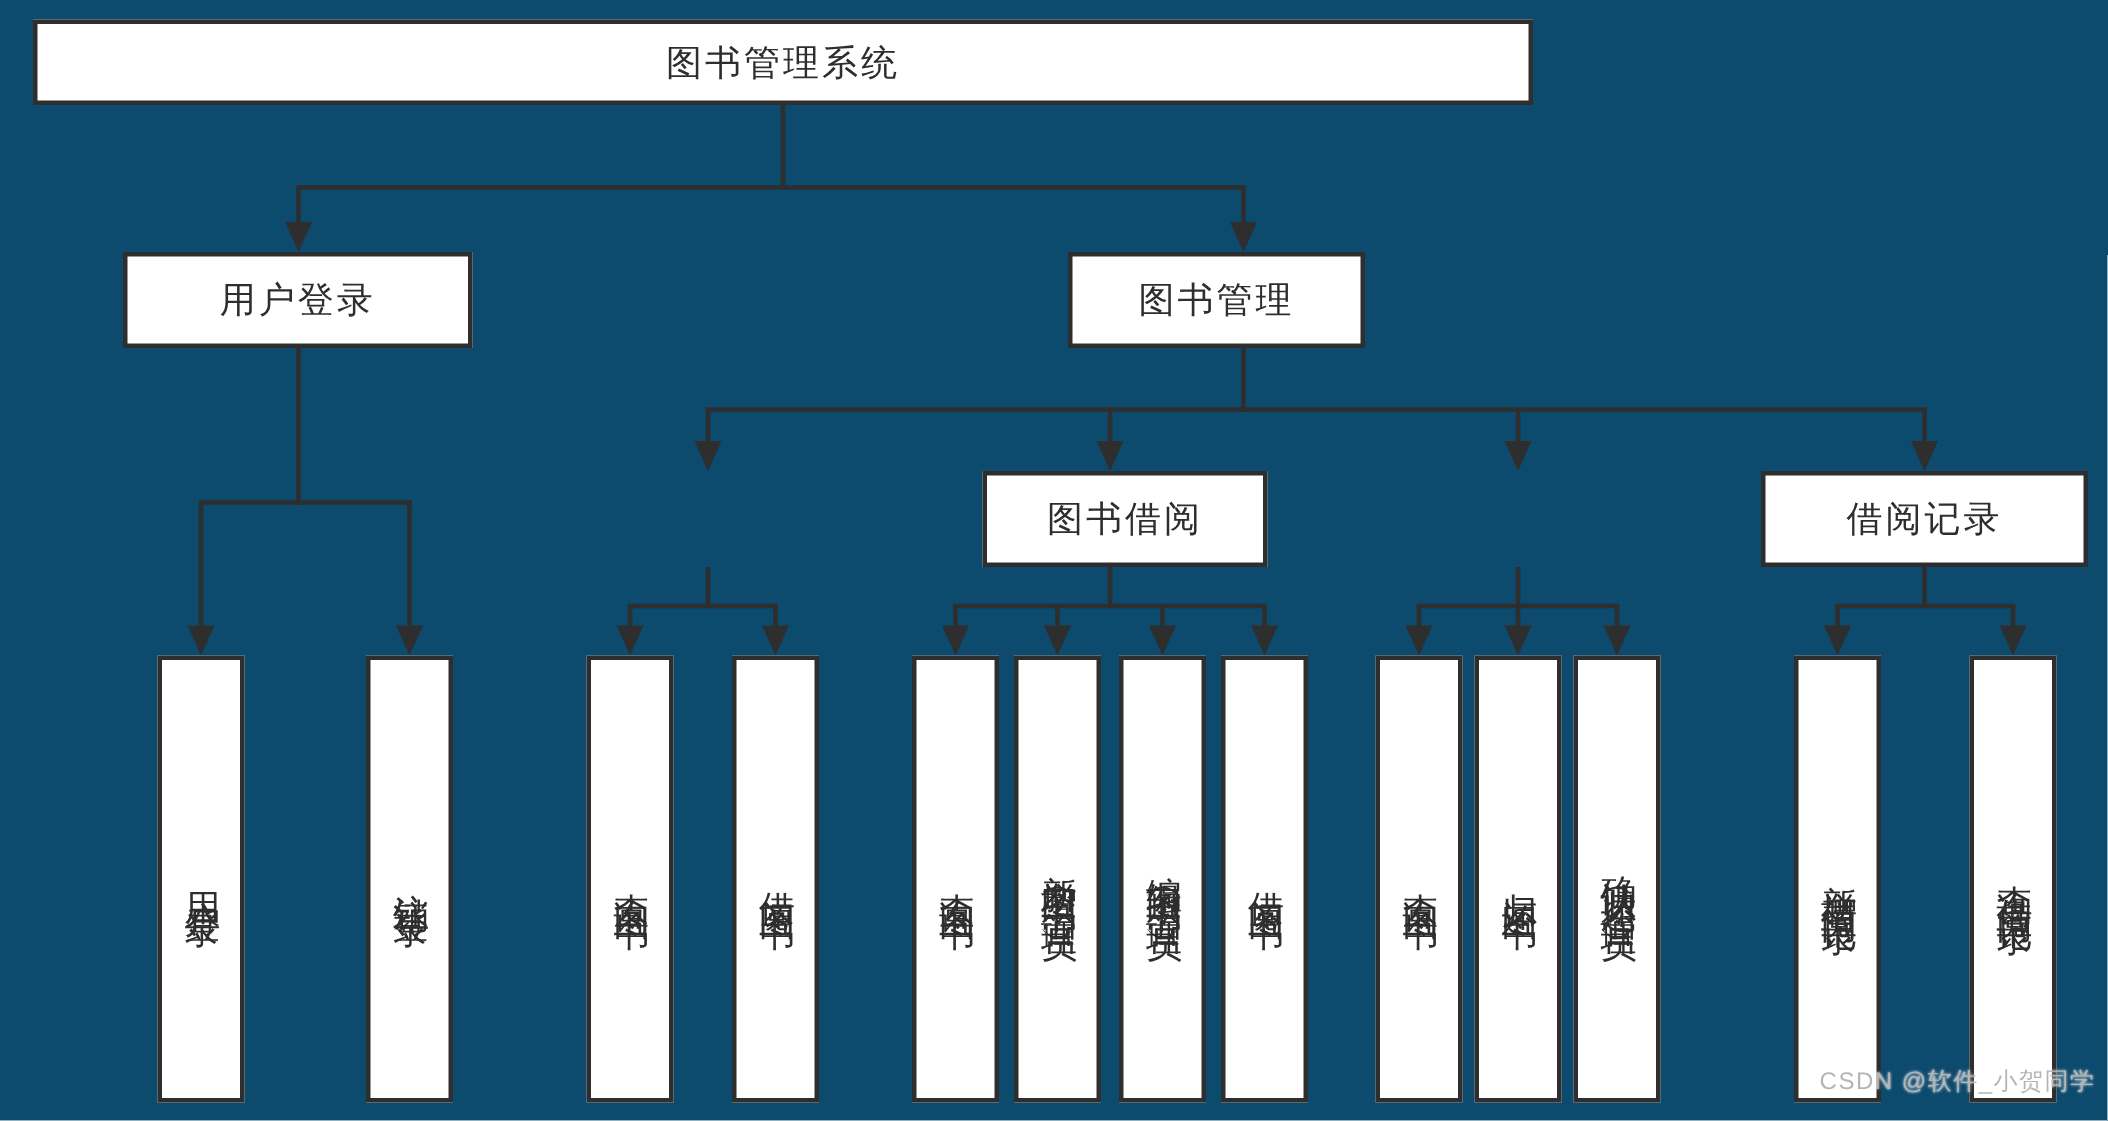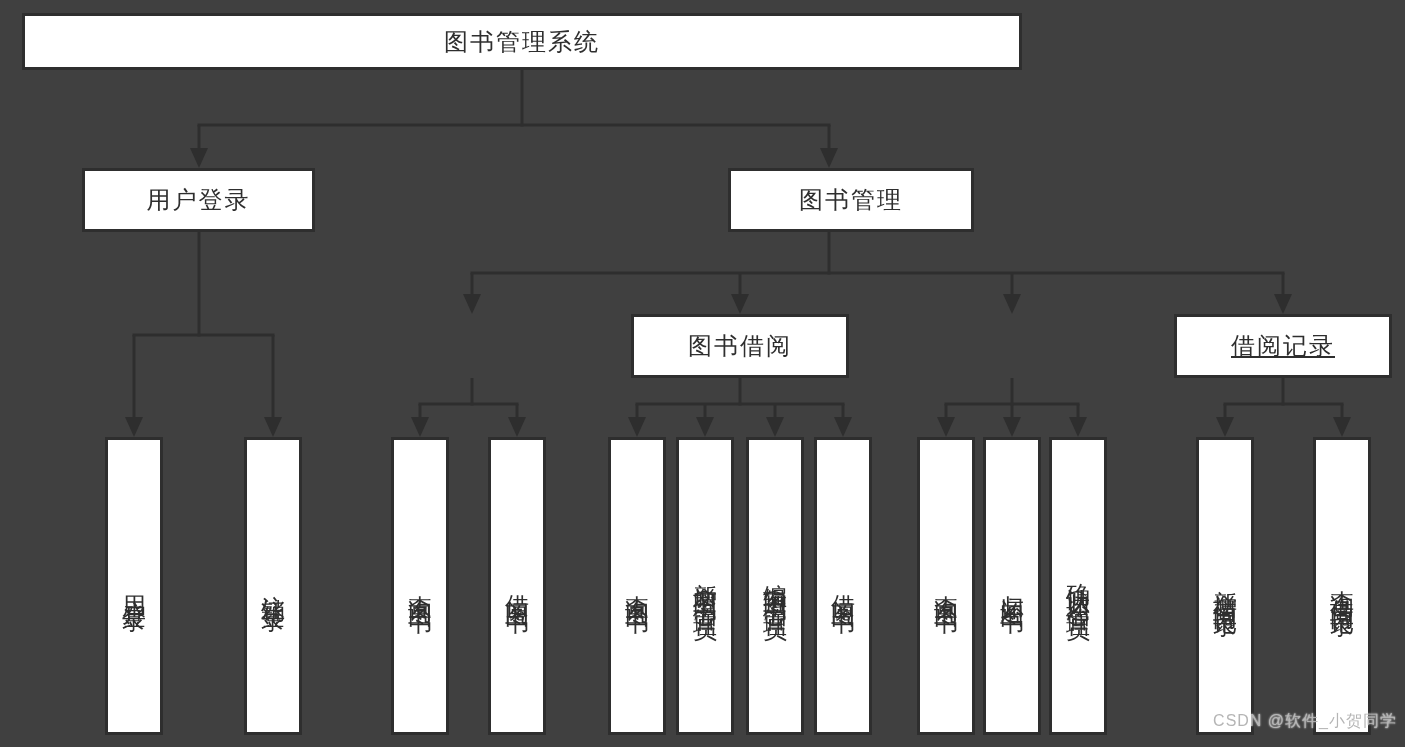--- a/index.html
+++ b/index.html
@@ -4,21 +4,21 @@
 <style>
   html, body {
     margin: 0;
     padding: 0;
     background: #ffffff;
   }
   .canvas {
     position: relative;
     width: 1405px;
     height: 747px;
-    background: #404040;
+    background: #0c4a6e;
     overflow: hidden;
     font-family: "Liberation Sans", "DejaVu Sans", sans-serif;
     color: #2e2e2e;
   }
   .connectors {
     position: absolute;
     left: 0;
     top: 0;
     width: 1405px;
     height: 747px;
@@ -120,28 +120,28 @@
     <polygon points="1333,417 1351,417 1342,437" stroke="none"></polygon>
   </svg>
 
   <div class="box" style="left:22px; top:13px; width:1000px; height:57px;">
     <span>图书管理系统</span>
   </div>
 
   <div class="box" style="left:82px; top:168px; width:233px; height:64px;">
     <span>用户登录</span>
   </div>
-  <div class="box" style="left:712px; top:168px; width:246px; height:64px;margin-left:16px;">
+  <div class="box" style="left:712px; top:168px; width:198px; height:64px;">
     <span>图书管理</span>
   </div>
 
-  <div class="box" style="left:631px; top:314px; width:218px; height:64px;">
+  <div class="box" style="left:655px; top:314px; width:190px; height:64px;">
     <span>图书借阅</span>
   </div>
-  <div class="box" style="left:1174px; top:314px; width:218px; height:64px;text-decoration:underline;">
+  <div class="box" style="left:1174px; top:314px; width:218px; height:64px;">
     <span>借阅记录</span>
   </div>
 
   <div class="box vbox" style="left:105px; top:437px; width:58px; height:298px;">
     <span>用户登录</span>
   </div>
   <div class="box vbox" style="left:244px; top:437px; width:58px; height:298px;">
     <span>注销登录</span>
   </div>
 

